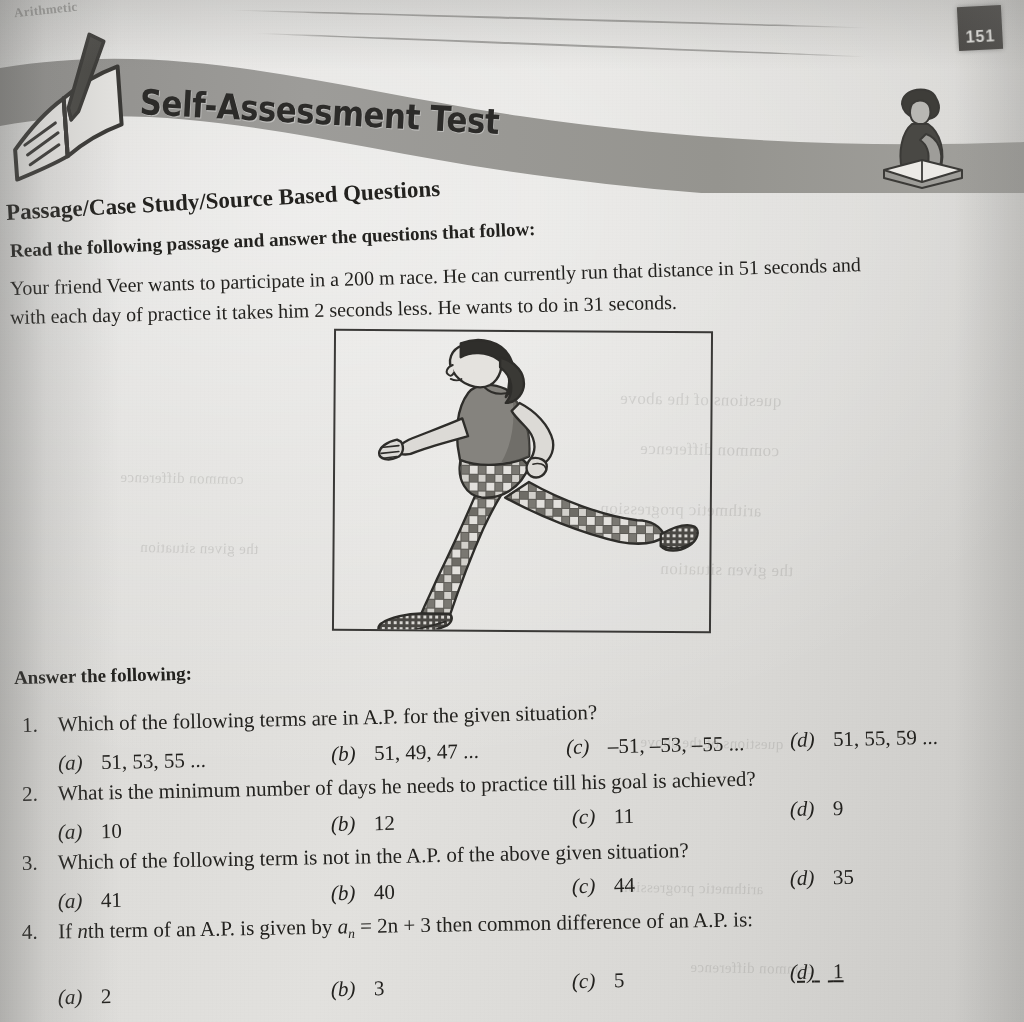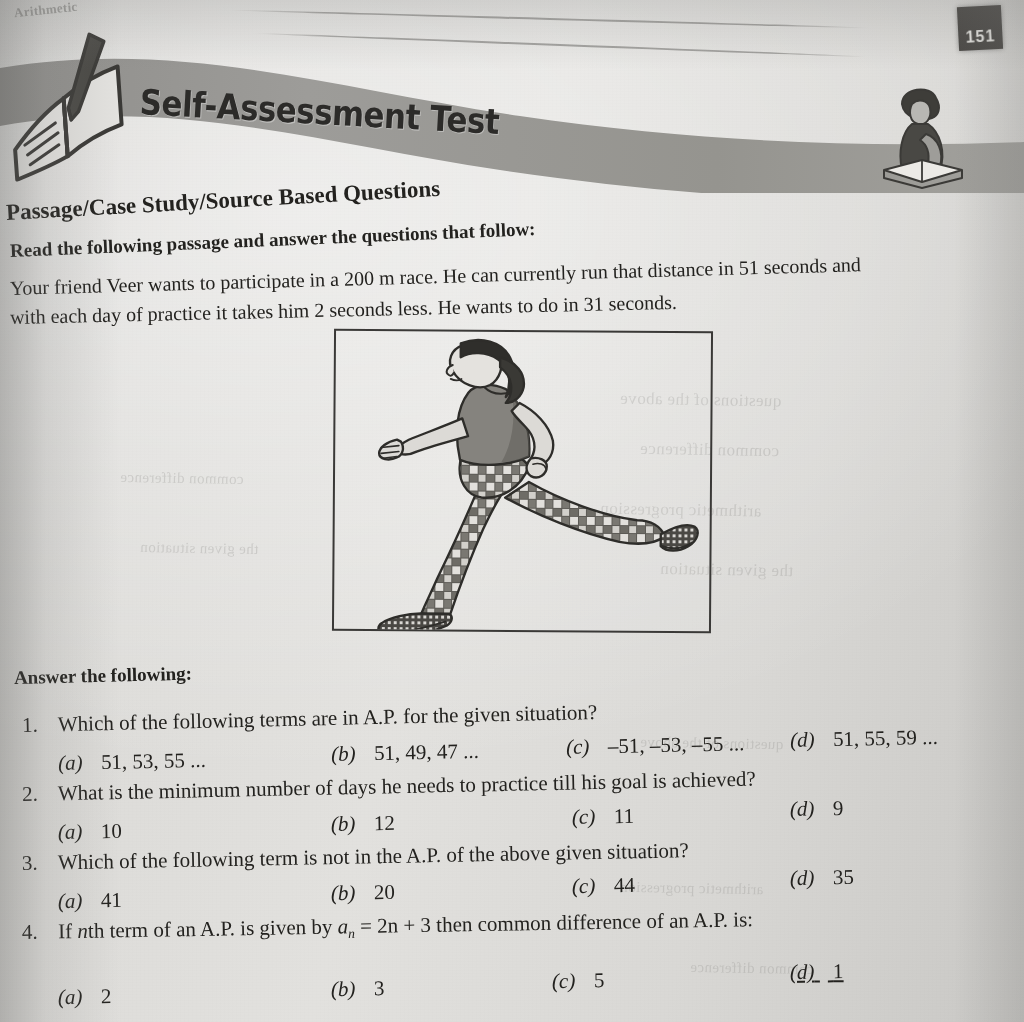--- a/index.html
+++ b/index.html
@@ -410,21 +410,21 @@
   </div>
 
   <div class="tx opt-txt" style="left:58px; top:889px; transform:rotate(-1deg); transform-origin:left center;">
     <i>(a)</i>
     <span style="display:inline-block;width:8px"></span>
     <span>41</span>
   </div>
   <div class="tx opt-txt" style="left:331px; top:881px; transform:rotate(-1deg); transform-origin:left center;">
     <i>(b)</i>
     <span style="display:inline-block;width:8px"></span>
-    <span>20</span>
+    <span>40</span>
   </div>
   <div class="tx opt-txt" style="left:572px; top:874px; transform:rotate(-1deg); transform-origin:left center;">
     <i>(c)</i>
     <span style="display:inline-block;width:8px"></span>
     <span>44</span>
   </div>
   <div class="tx opt-txt" style="left:790px; top:866px; transform:rotate(-1deg); transform-origin:left center;">
     <i>(d)</i>
     <span style="display:inline-block;width:8px"></span>
     <span>35</span>
@@ -439,21 +439,21 @@
   <div class="tx opt-txt" style="left:58px; top:985px; transform:rotate(-.9deg); transform-origin:left center;">
     <i>(a)</i>
     <span style="display:inline-block;width:8px"></span>
     <span>2</span>
   </div>
   <div class="tx opt-txt" style="left:331px; top:977px; transform:rotate(-.9deg); transform-origin:left center;">
     <i>(b)</i>
     <span style="display:inline-block;width:8px"></span>
     <span>3</span>
   </div>
-  <div class="tx opt-txt" style="left:552px; top:969px; transform:rotate(-.9deg); transform-origin:left center;">
+  <div class="tx opt-txt" style="left:572px; top:969px; transform:rotate(-.9deg); transform-origin:left center;">
     <i>(c)</i>
     <span style="display:inline-block;width:8px"></span>
     <span>5</span>
   </div>
   <div class="tx opt-txt" style="left:790px; top:960px; transform:rotate(-.9deg); transform-origin:left center;text-decoration:underline;">
     <i>(d)</i>
     <span style="display:inline-block;width:8px"></span>
     <span>1</span>
   </div>
 

